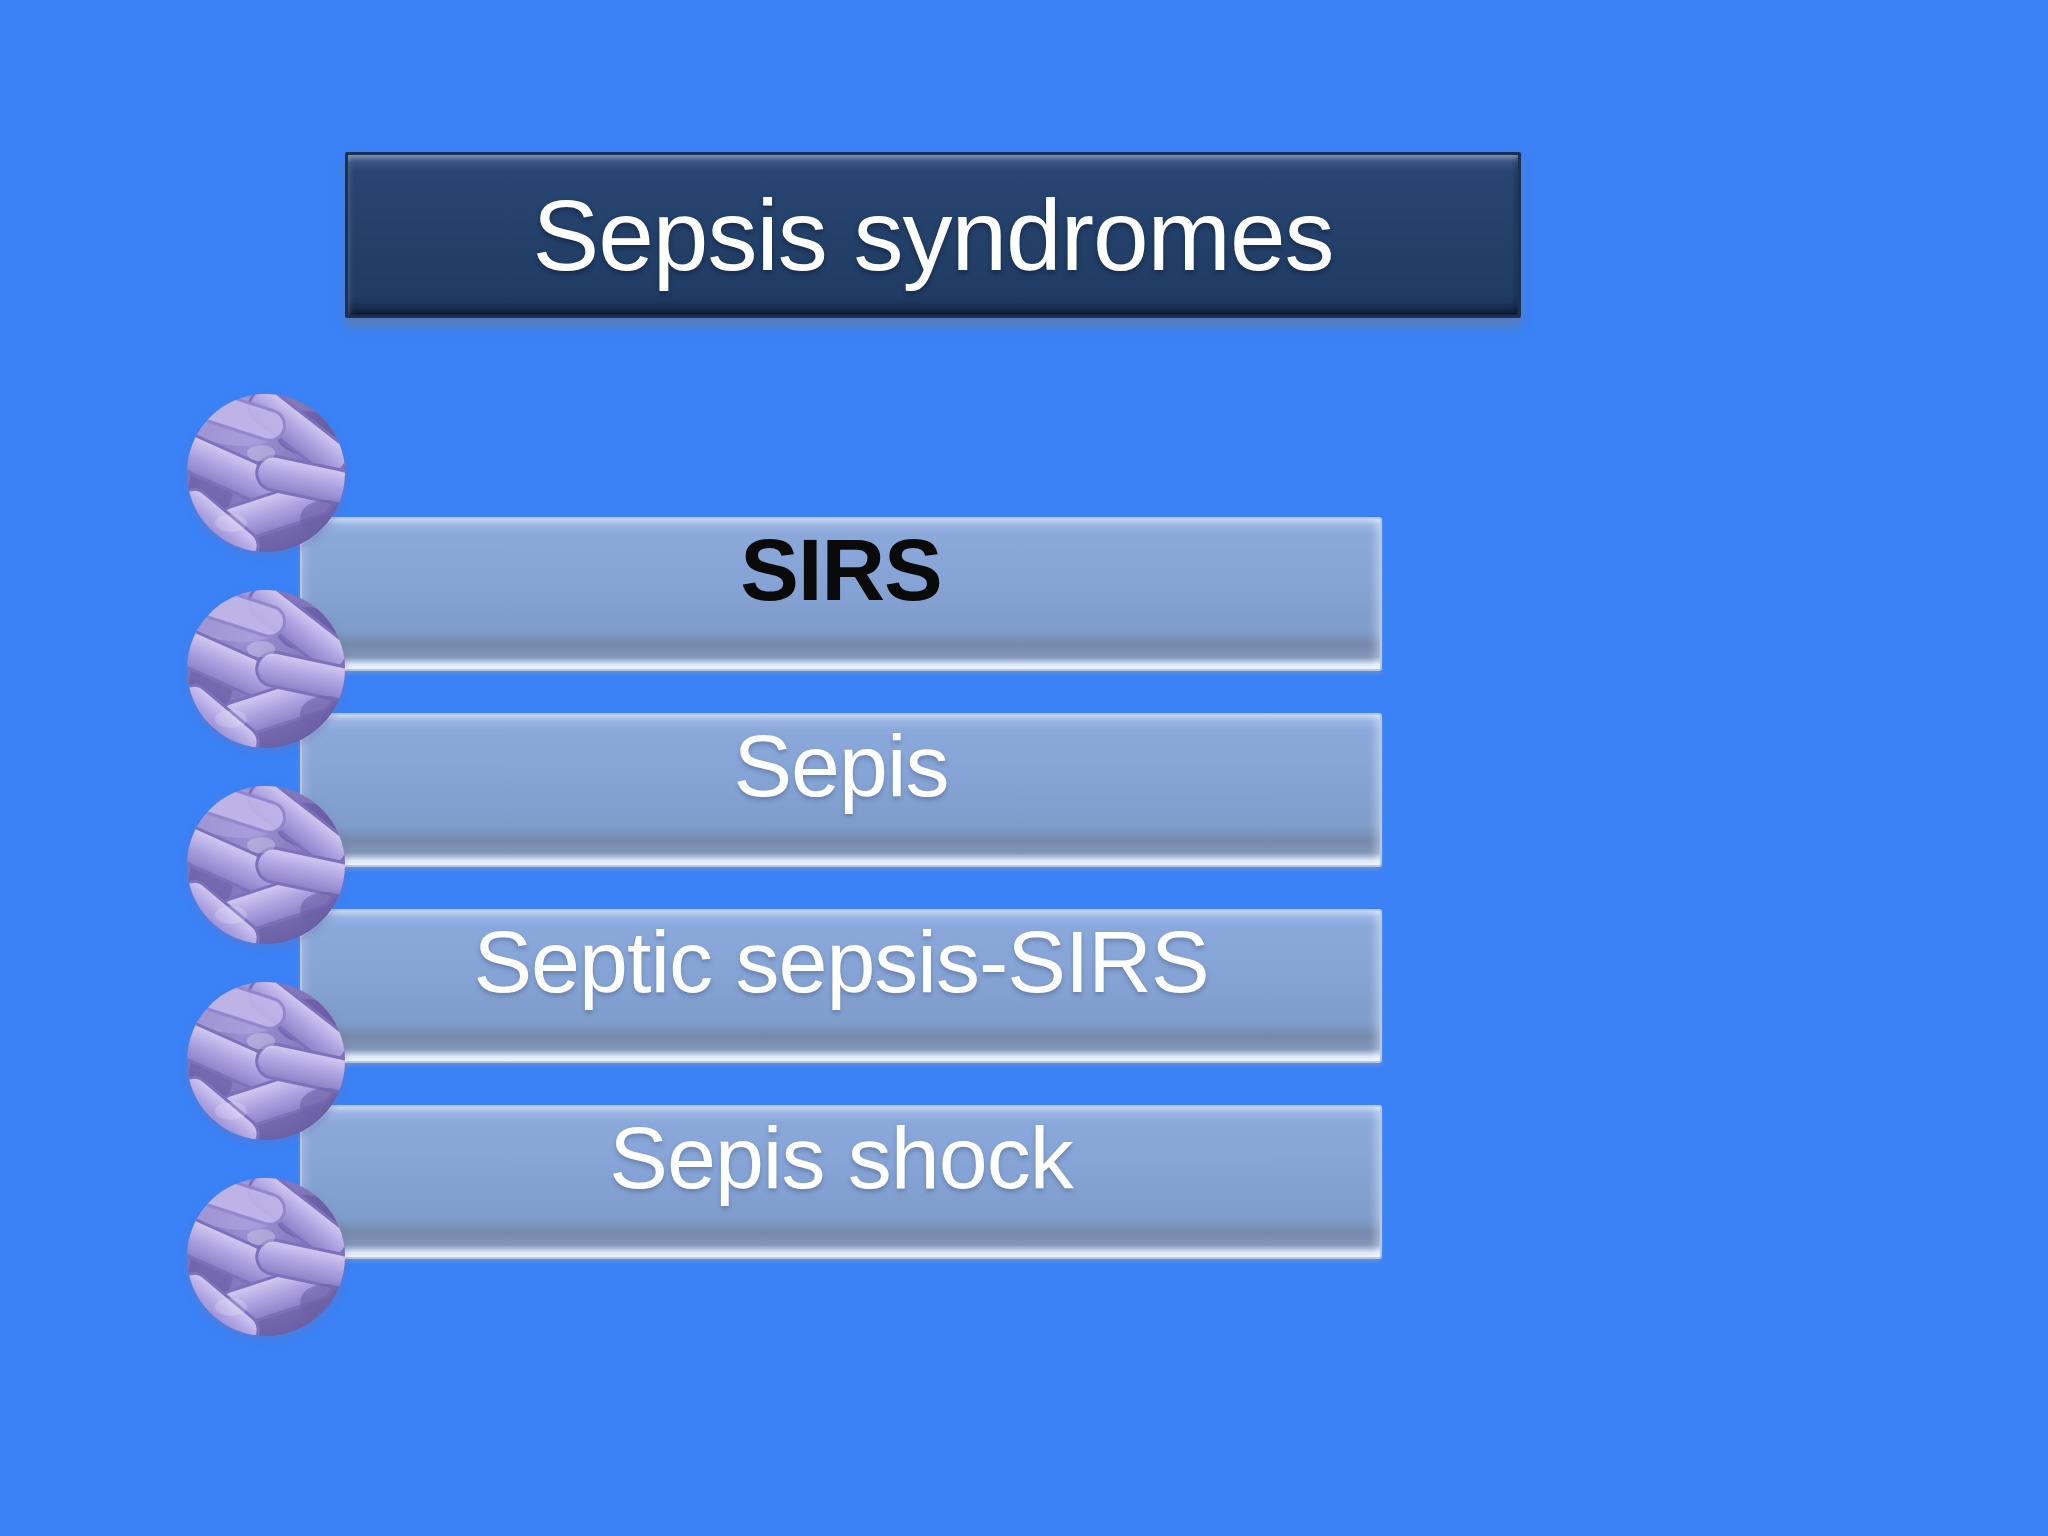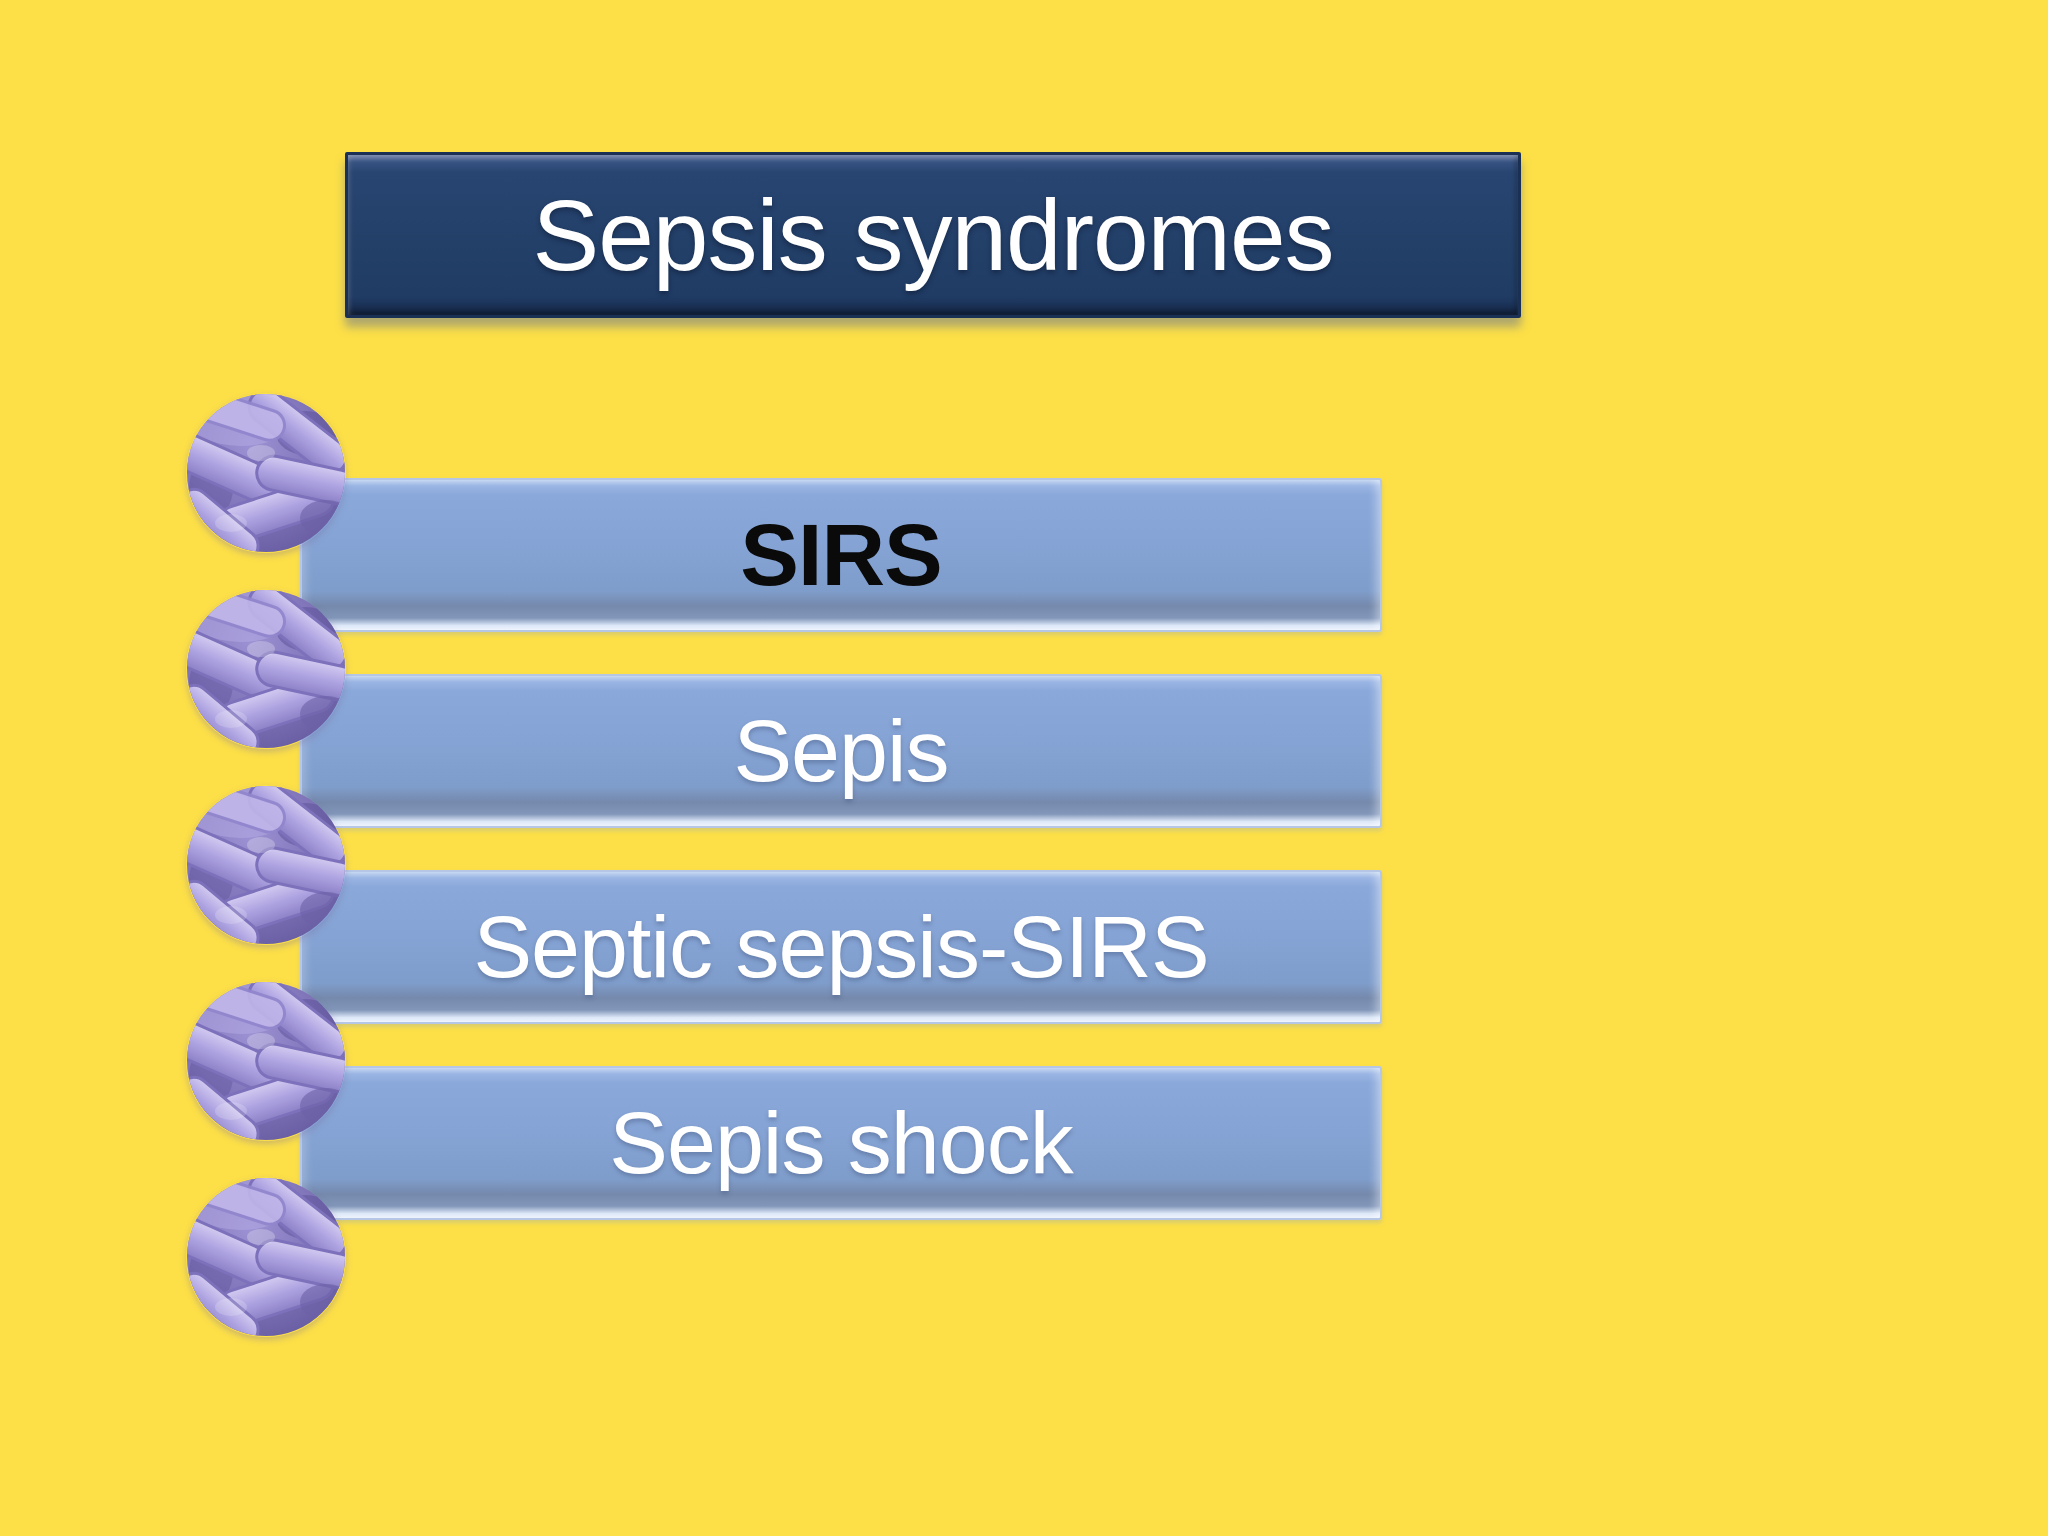--- a/index.html
+++ b/index.html
@@ -1,20 +1,20 @@
 <!DOCTYPE html>
 <html><head>
 <meta charset="utf-8">
 <style>
   html, body { margin: 0; padding: 0; background: #ffffff; }
   .slide {
     position: relative;
     width: 2048px;
     height: 1536px;
-    background: #fde047;
+    background: #3b82f6;
     overflow: hidden;
     font-family: "Liberation Sans", sans-serif;
   }
 
   
   .title-box {
     position: absolute;
     left: 345px;
     top: 152px;
     width: 1170px;
@@ -53,22 +53,23 @@
       #c6d7f1 0%, #9ab5e4 4%, #8aa8da 10%,
       #85a3d4 42%, #7f9dcb 74%, #7589ac 84%,
       #8196b9 92%, #dce7f7 97%, #eef4fc 100%);
     border: 2px solid #b6c7e5;
     border-radius: 3px;
     box-shadow:
       inset -10px 0 9px -6px rgba(255,255,255,0.40),
       inset 10px 0 9px -6px rgba(255,255,255,0.22),
       0 3px 4px rgba(150,165,190,0.35);
     display: flex;
-    align-items: center;
+    align-items: flex-start;
     justify-content: center;
+    margin-top: 39px;
   }
   .bar-label {
     color: #ffffff;
     font-size: 88px;
     font-weight: 400;
     letter-spacing: -1px;
     text-shadow: 0 3px 4px rgba(70,90,130,0.45);
     white-space: nowrap;
   }
   .bar-label.first {

